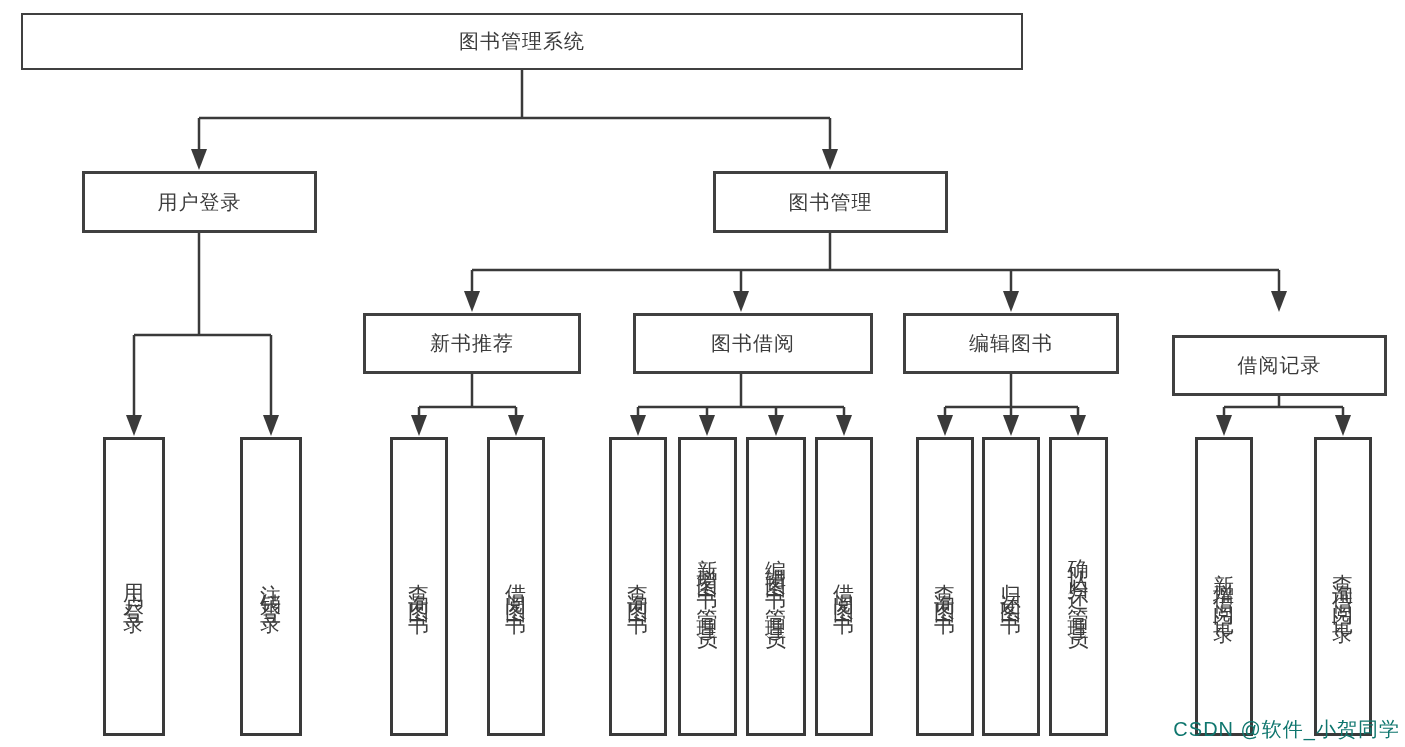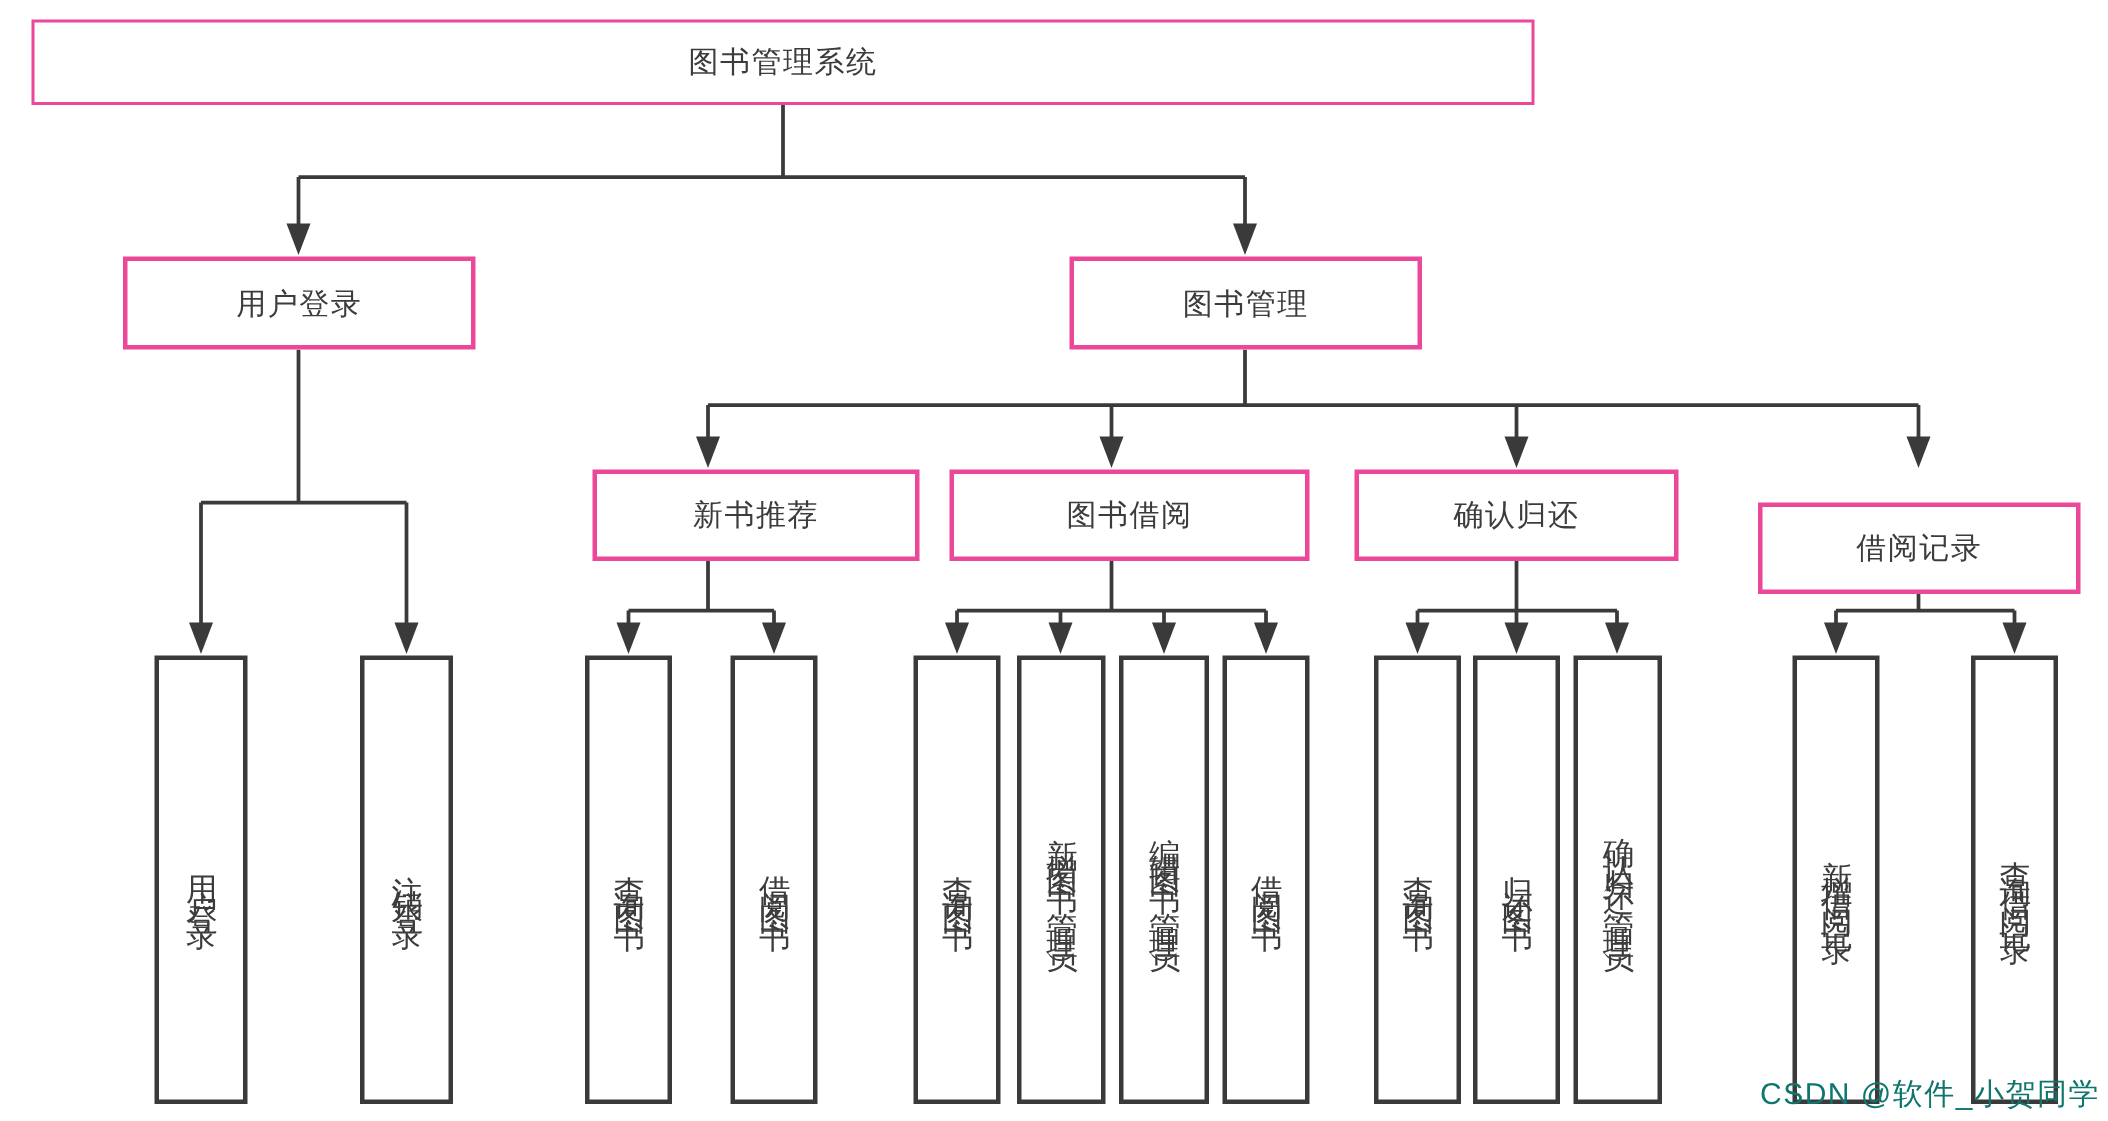--- a/index.html
+++ b/index.html
@@ -17,21 +17,21 @@
   }
   #connectors {
     position: absolute;
     left: 0;
     top: 0;
     pointer-events: none;
   }
   .node {
     position: absolute;
     box-sizing: border-box;
-    border: 3px solid #ec4899;
+    border: 3px solid #404040;
     background: #ffffff;
     display: flex;
     align-items: center;
     justify-content: center;
     color: #3c3c3c;
     font-size: 20px;
     letter-spacing: 1px;
     white-space: nowrap;
   }
   .node.root { border-width: 2.5px; }
@@ -134,23 +134,23 @@
       <path d="M1224 436 l -8 -21 h 16 z"></path>
       <path d="M1343 436 l -8 -21 h 16 z"></path>
     </g>
   </svg>
 
   <div class="node root" style="left:21px; top:13px; width:1002px; height:57px;">图书管理系统</div>
 
   <div class="node" style="left:82px; top:171px; width:235px; height:62px;">用户登录</div>
   <div class="node" style="left:713px; top:171px; width:235px; height:62px;text-align:center;">图书管理</div>
 
-  <div class="node" style="left:363px; top:313px; width:218px; height:61px;margin-left:32px;">新书推荐</div>
+  <div class="node" style="left:363px; top:313px; width:218px; height:61px;">新书推荐</div>
   <div class="node" style="left:633px; top:313px; width:240px; height:61px;">图书借阅</div>
-  <div class="node" style="left:903px; top:313px; width:216px; height:61px;">确认归还</div>
+  <div class="node" style="left:903px; top:313px; width:216px; height:61px;">编辑图书</div>
   <div class="node" style="left:1172px; top:313px; width:215px; height:61px;margin-top:22px;">借阅记录</div>
 
   <div class="leaf" style="left:103px; width:62px;">用户登录</div>
   <div class="leaf" style="left:240px; width:62px;">注销登录</div>
   <div class="leaf" style="left:390px; width:58px;">查询图书</div>
   <div class="leaf" style="left:487px; width:58px;">借阅图书</div>
   <div class="leaf" style="left:609px; width:58px;">查询图书</div>
   <div class="leaf" style="left:678px; width:59px;">新增图书（管理员）</div>
   <div class="leaf" style="left:746px; width:60px;">编辑图书（管理员）</div>
   <div class="leaf" style="left:815px; width:58px;">借阅图书</div>

